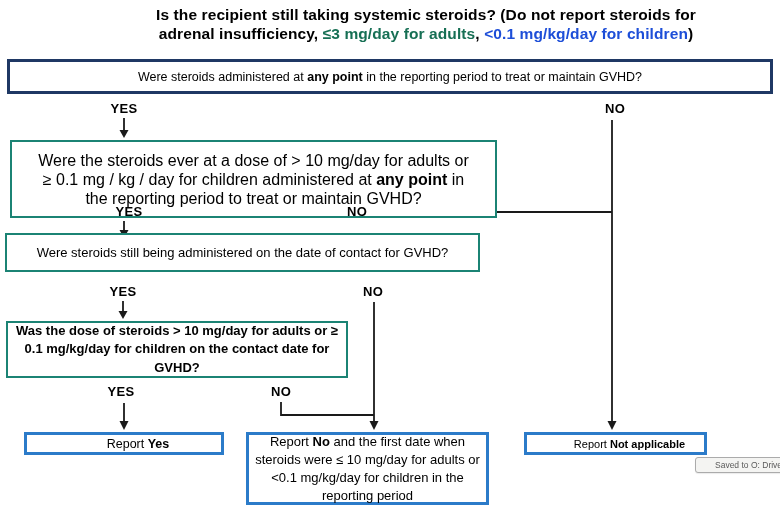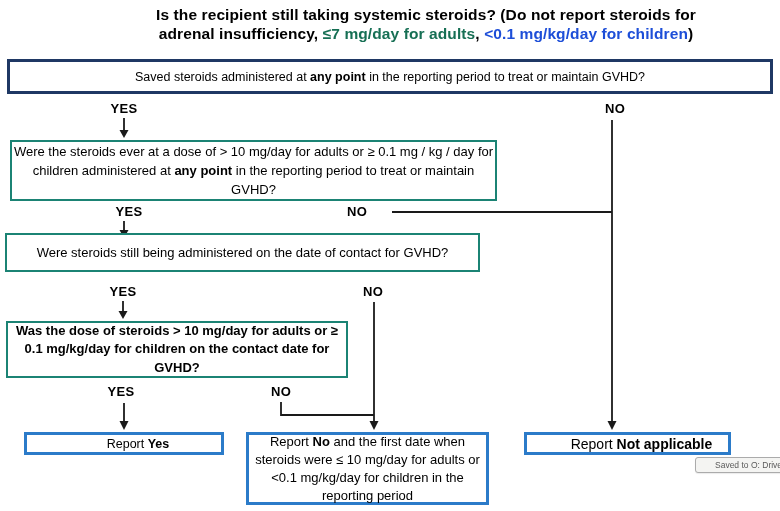--- a/index.html
+++ b/index.html
@@ -15,46 +15,46 @@
   .title .blue  { color:#1d4ed8; }
   .box {
     position:absolute; box-sizing:border-box; background:#fff;
     display:flex; align-items:center; justify-content:center;
     text-align:center;
   }
   .navy { border:3px solid #1F3864; }
   .teal { border:2px solid #1B8374; }
   .blue-b { border:3px solid #2B7BC9;padding-left:28px; }
   .b1 { left:7px;  top:59px;  width:766px; height:35px; font-size:12.5px; }
-  .b2 { left:10px; top:140px; width:487px; height:61px; font-size:13px; line-height:19px; padding:0 0; }
+  .b2 { left:10px; top:140px; width:487px; height:78px; font-size:16px; line-height:19px; padding:0 22px; }
   .b3 { left:5px;  top:233px; width:475px; height:39px; font-size:13px; line-height:18px; padding:16px 6px; }
   .b4 { left:6px;  top:321px; width:342px; height:57px; font-size:13px; line-height:18.5px; padding:12px 4px;font-weight:bold; }
   .byes { left:24px;  top:432px; width:200px; height:23px; font-size:12.5px; }
   .bno  { left:246px; top:432px; width:243px; height:73px; font-size:13px; line-height:18px; padding:8px 4px; }
-  .bna  { left:524px; top:432px; width:207px; height:23px; font-size:14px; }
+  .bna  { left:524px; top:432px; width:183px; height:23px; font-size:11px; }
   .lbl {
     position:absolute; transform:translateX(-50%); font-weight:bold;
     font-size:13px; letter-spacing:0.3px; white-space:nowrap;
   }
   .connectors { position:absolute; left:0; top:0; pointer-events:none; }
   .badge {
     position:absolute; left:695px; top:457px; padding:2px 19px;
     background:#F4F4F2; border:1px solid #ABABAB; border-radius:3px;
     font-size:8.5px; color:#5A5A5A; white-space:nowrap;
     box-shadow:0 1px 1px rgba(0,0,0,0.08);
   }
 </style>
 </head>
 <body>
 
 <div class="stage">
 
   <div class="title">
     <div>Is the recipient still taking systemic steroids? (Do not report steroids for</div>
-    <div><span>adrenal insufficiency, </span><span class="green">≤7 mg/day for adults</span><span>, </span><span class="blue">&lt;0.1 mg/kg/day for children</span><span>)</span></div>
+    <div><span>adrenal insufficiency, </span><span class="green">≤3 mg/day for adults</span><span>, </span><span class="blue">&lt;0.1 mg/kg/day for children</span><span>)</span></div>
   </div>
 
   <svg class="connectors" width="780" height="511" viewBox="0 0 780 511">
     <g stroke="#1A1A1A" stroke-width="1.8" fill="none">
       <path d="M124 118 L124 131"></path>
       <path d="M612 120 L612 422"></path>
       <path d="M392 212 L612 212"></path>
       <path d="M124 221 L124 231"></path>
       <path d="M123 301 L123 312"></path>
       <path d="M374 302 L374 422"></path>
@@ -65,21 +65,21 @@
       <polygon points="119.5,130 128.5,130 124,138"></polygon>
       <polygon points="607.5,421 616.5,421 612,430"></polygon>
       <polygon points="119.5,230 128.5,230 124,238"></polygon>
       <polygon points="118.5,311 127.5,311 123,319"></polygon>
       <polygon points="369.5,421 378.5,421 374,430"></polygon>
       <polygon points="119.5,421 128.5,421 124,430"></polygon>
     </g>
   </svg>
 
   <div class="box navy b1">
-    <div><span>Saved steroids administered at </span><b>any point</b><span> in the reporting period to treat or maintain GVHD?</span></div>
+    <div><span>Were steroids administered at </span><b>any point</b><span> in the reporting period to treat or maintain GVHD?</span></div>
   </div>
 
   <div class="lbl" style="left:124px; top:101px;">YES</div>
   <div class="lbl" style="left:615px; top:101px;">NO</div>
 
   <div class="box teal b2">
     <div><span>Were the steroids ever at a dose of &gt; 10 mg/day for adults or ≥ 0.1 mg / kg / day for children administered at </span><b>any point</b><span> in the reporting period to treat or maintain GVHD?</span></div>
   </div>
 
   <div class="lbl" style="left:129px; top:204px;">YES</div>

